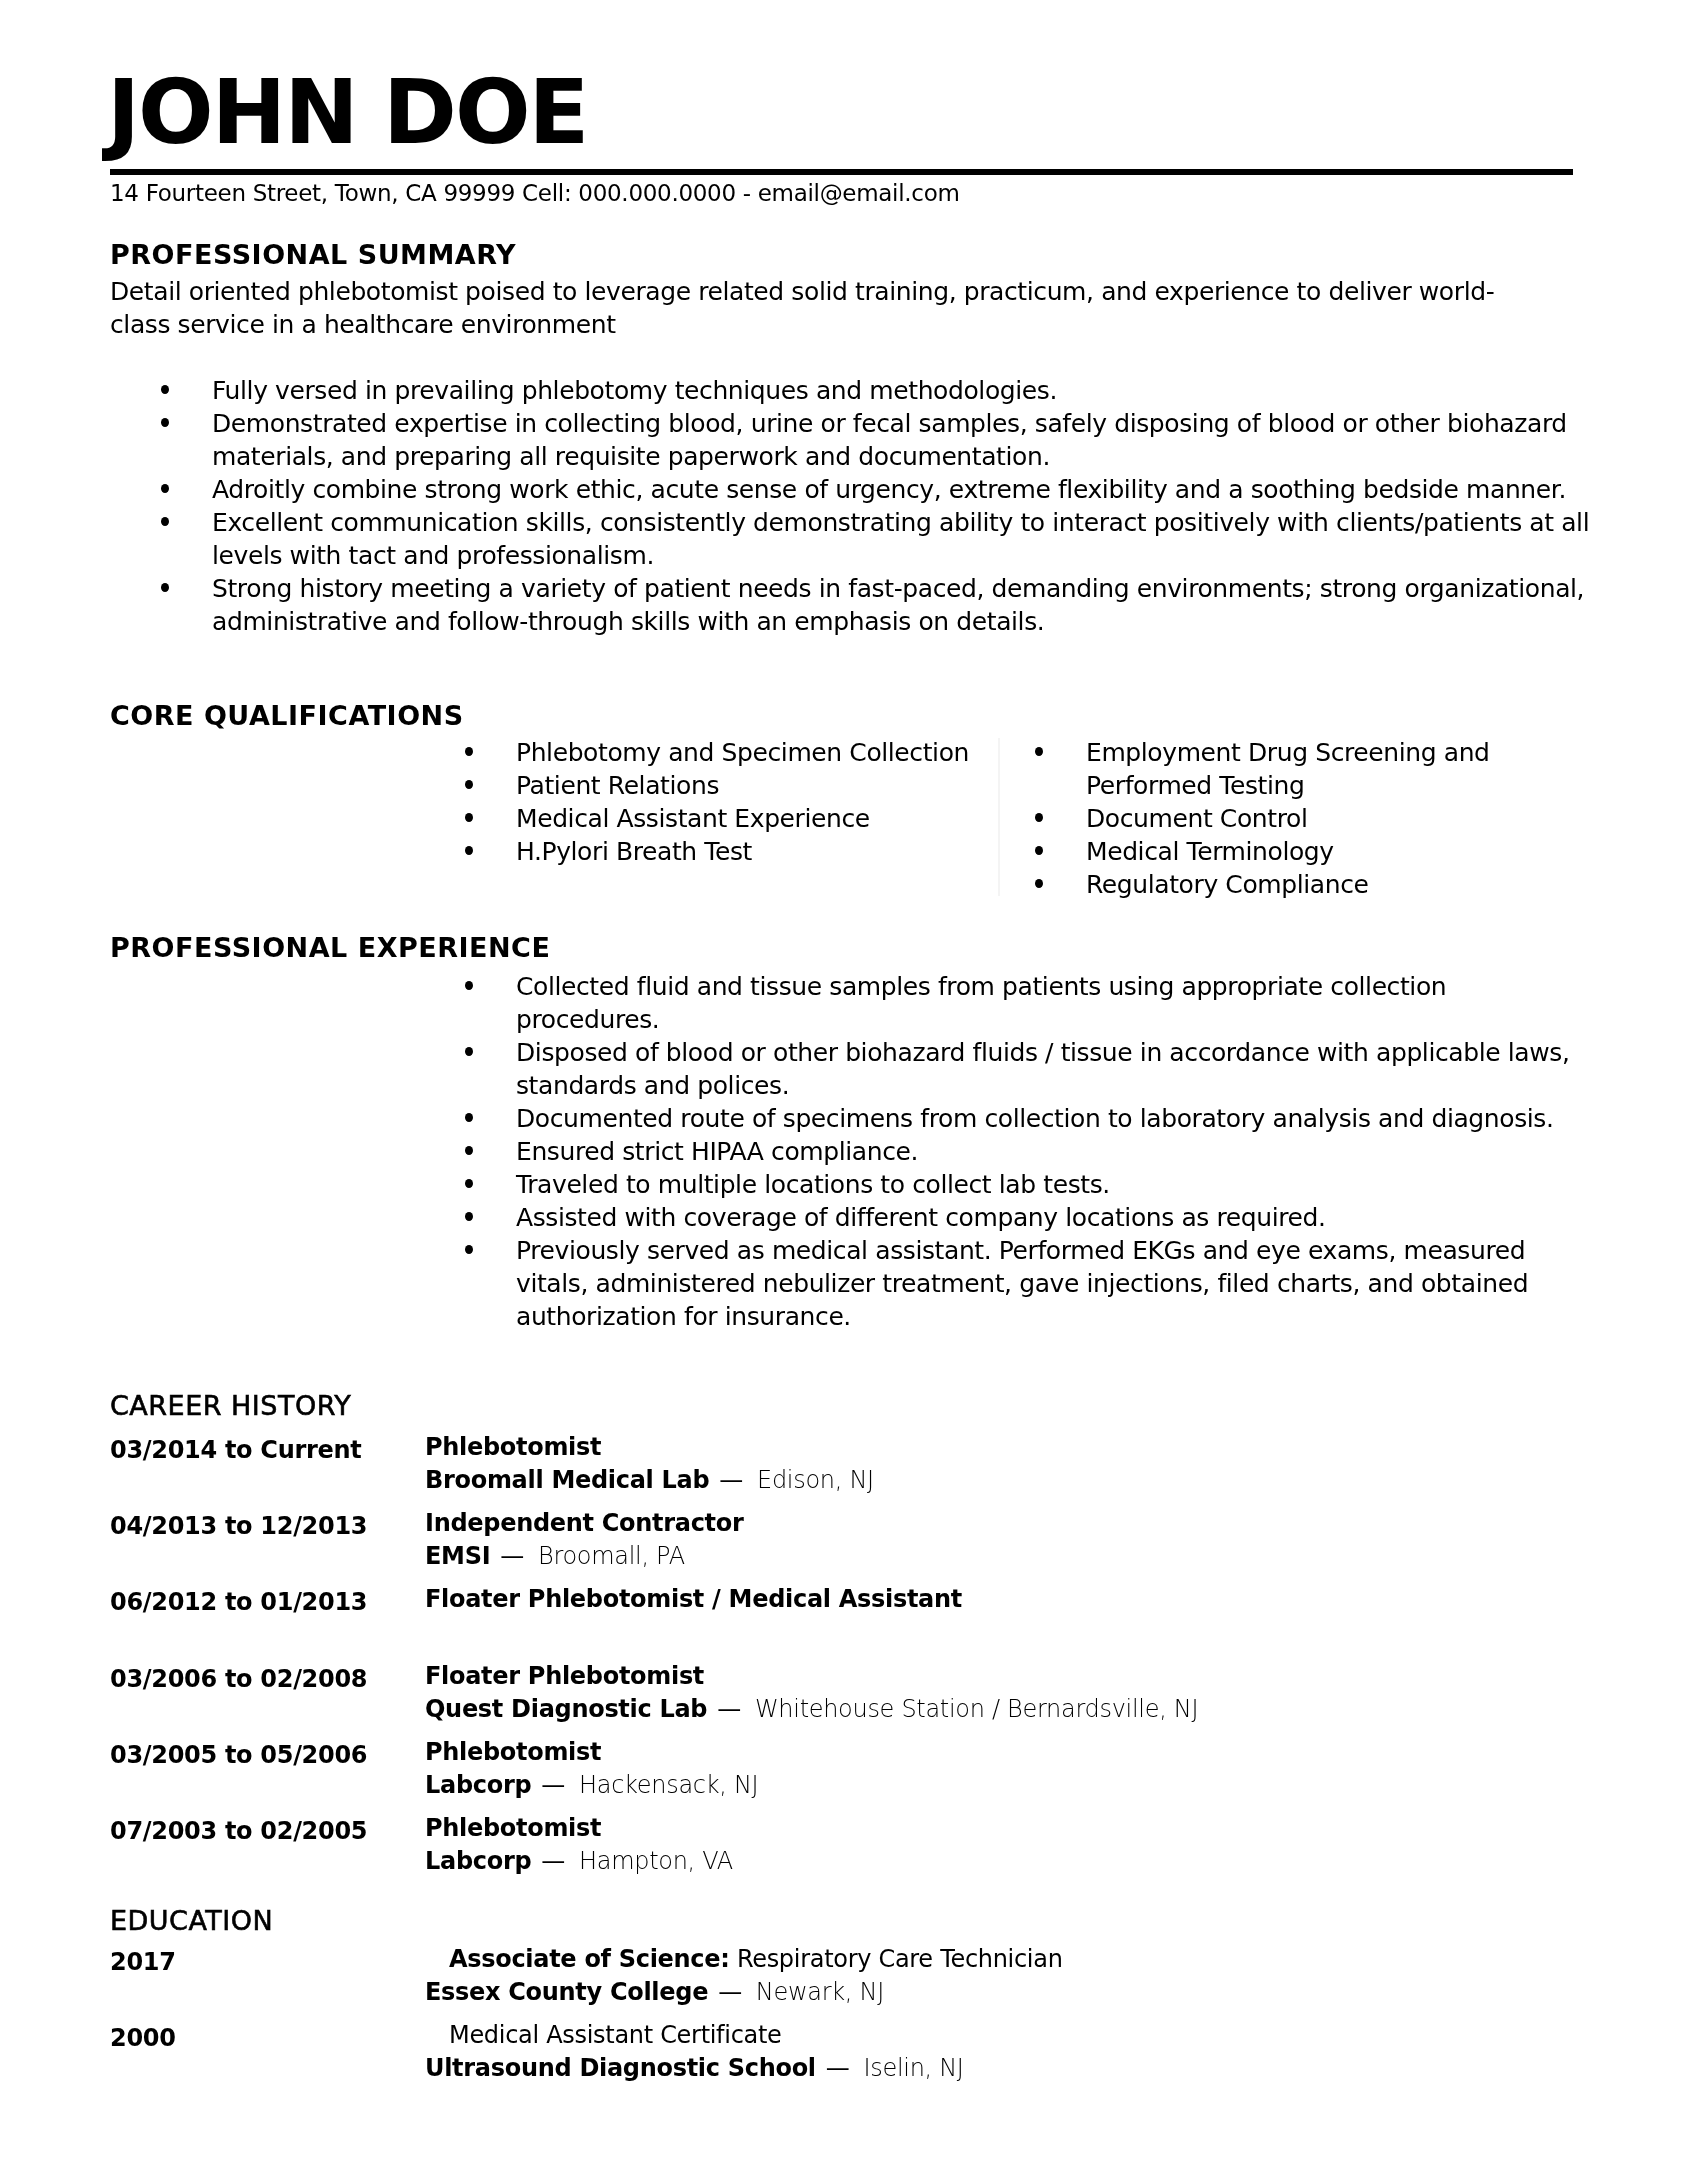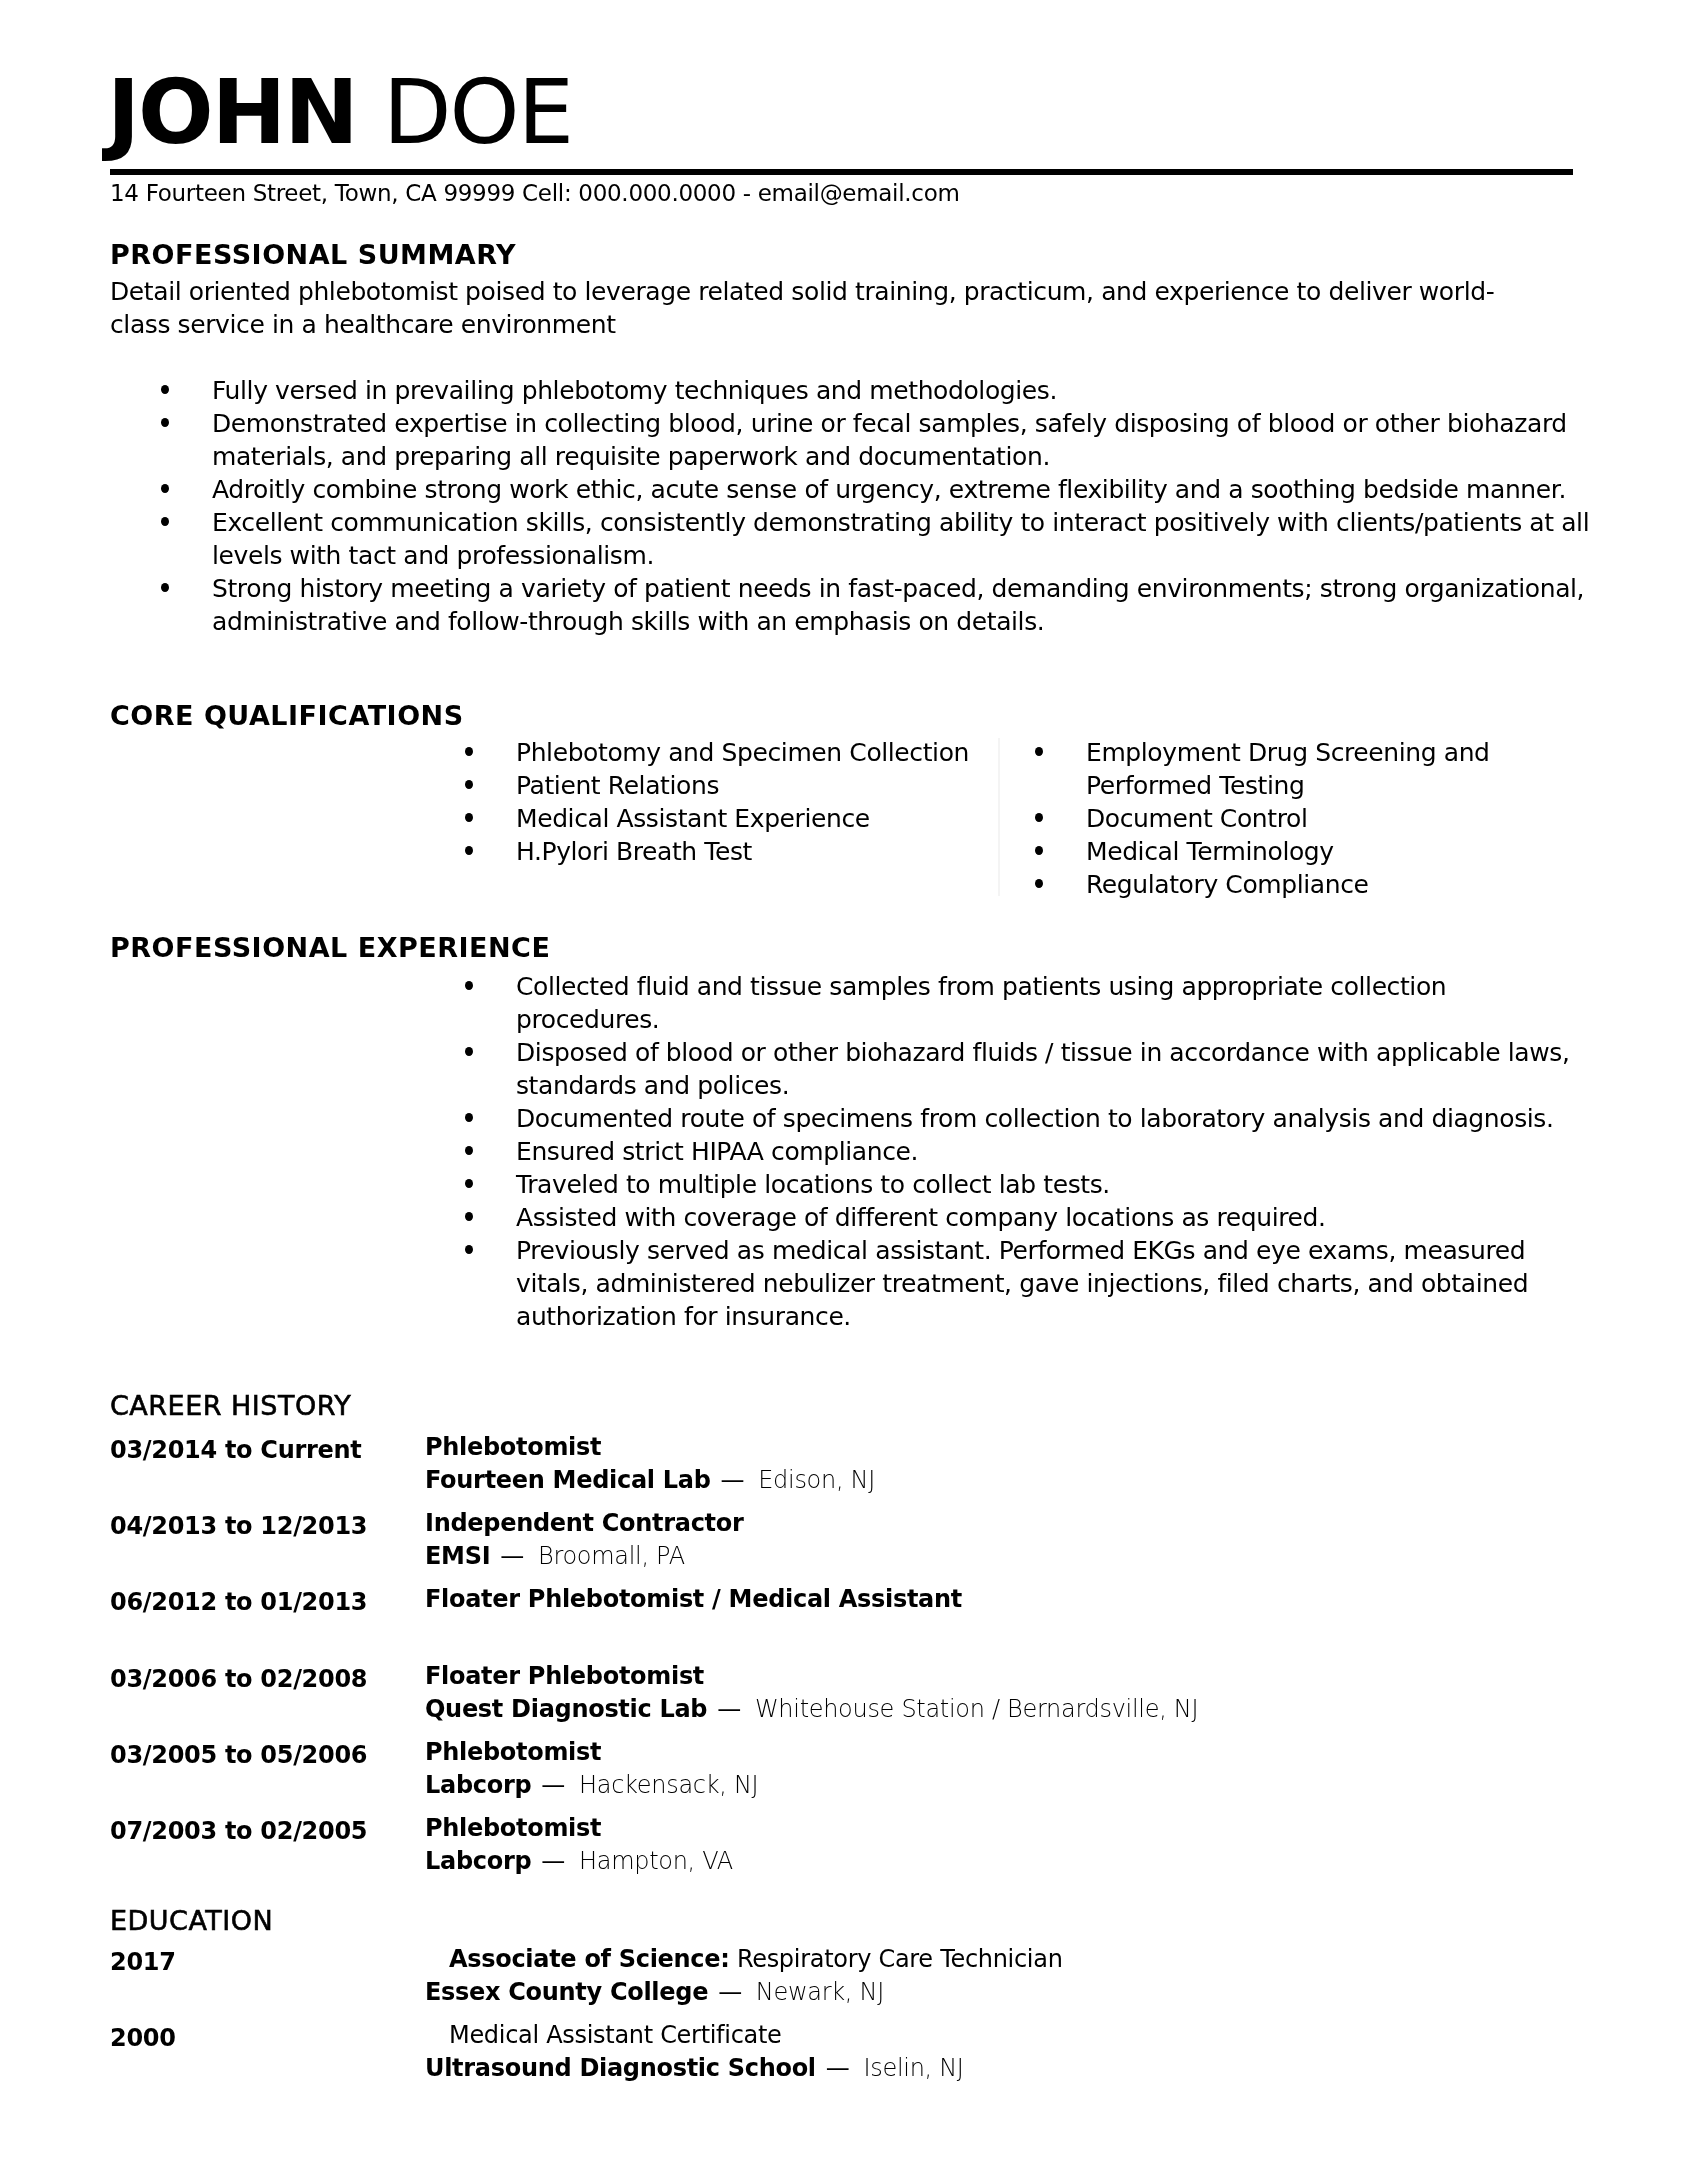--- a/index.html
+++ b/index.html
@@ -1,20 +1,20 @@
 <!DOCTYPE html>
 <html><head>
 <meta charset="utf-8">
 <style>
   html, body { margin: 0; padding: 0; background: #ffffff; }
   body { width: 1683px; height: 2178px; position: relative; overflow: hidden; color: #000; font-family: "DejaVu Sans", sans-serif; }
   .abs { position: absolute; }
   .name { left: 107px; top: 63px; font-size: 89px; line-height: 99px; letter-spacing: -2px; white-space: nowrap; }
   .name .first { font-weight: bold; }
-  .name .last { font-weight: normal; }
+  .name .last { font-weight: bold; }
   .rule { left: 110px; top: 169px; width: 1463px; height: 6px; background: #000; }
   .contact { left: 110px; top: 177px; font-size: 23px; line-height: 32px; white-space: nowrap; letter-spacing: -0.3px; }
   .heading { left: 110px; font-size: 27px; font-weight: bold; line-height: 34px; letter-spacing: 0.5px; white-space: nowrap; }
   .heading.medium { font-weight: normal; -webkit-text-stroke: 0.6px #000; }
   .body-text { font-size: 25px; line-height: 33px; letter-spacing: -0.4px; }
   .summary { left: 110px; top: 275px; width: 1406px; }
   ul.blist { list-style: none; margin: 0; padding: 0; }
   ul.blist li { position: relative; padding-left: 51px; }
   ul.blist li .dot { position: absolute; left: 0; top: 11px; width: 8px; height: 9px; border-radius: 50%; background: #000; }
   .summary-bullets { left: 161px; top: 374px; width: 1431px; }
@@ -78,21 +78,21 @@
   <li><span class="dot"></span><span>Assisted with coverage of different company locations as required.</span></li>
   <li><span class="dot"></span><span>Previously served as medical assistant. Performed EKGs and eye exams, measured vitals, administered nebulizer treatment, gave injections, filed charts, and obtained authorization for insurance.</span></li>
 </ul>
 
 <div class="abs heading medium" style="top:1389px">CAREER HISTORY</div>
 <div class="abs career" style="top:1434px">
   <div class="row" style="top:0px">
     <div class="date">03/2014 to Current</div>
     <div class="detail">
       <div class="title">Phlebotomist</div>
-      <div><span class="org">Fourteen Medical Lab</span><span class="sep">—</span><span class="loc">Edison, NJ</span></div>
+      <div><span class="org">Broomall Medical Lab</span><span class="sep">—</span><span class="loc">Edison, NJ</span></div>
     </div>
   </div>
   <div class="row" style="top:76px">
     <div class="date">04/2013 to 12/2013</div>
     <div class="detail">
       <div class="title">Independent Contractor</div>
       <div><span class="org">EMSI</span><span class="sep">—</span><span class="loc">Broomall, PA</span></div>
     </div>
   </div>
   <div class="row" style="top:152px">

